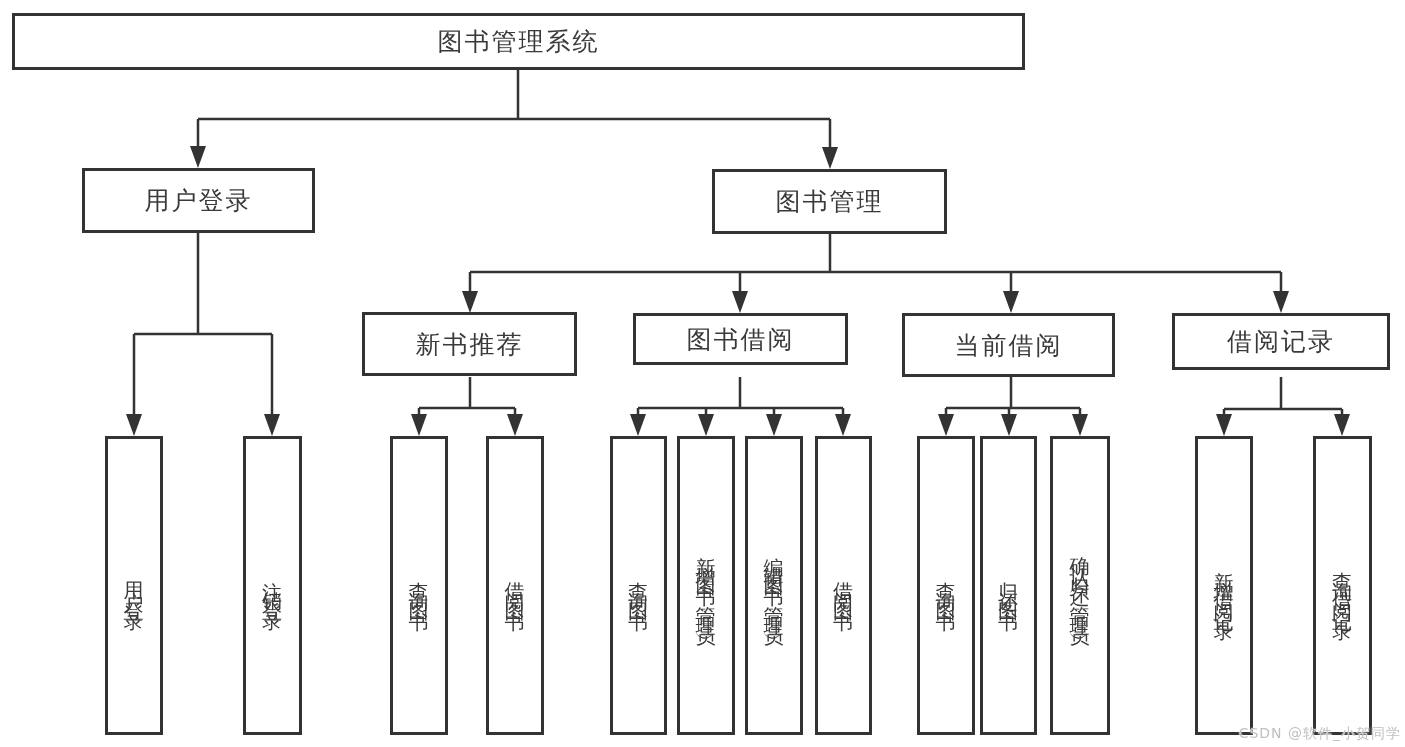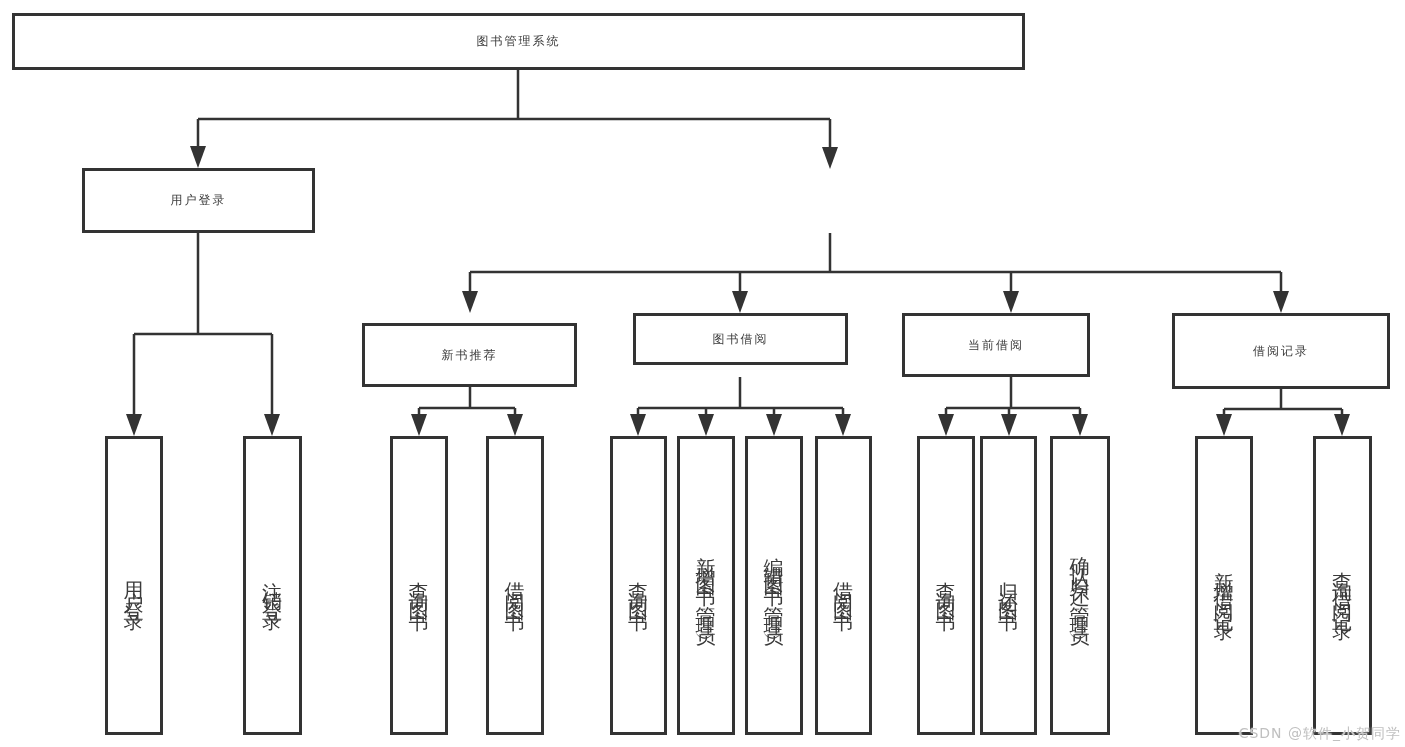--- a/index.html
+++ b/index.html
@@ -18,21 +18,21 @@
     position: absolute; left: 0; top: 0;
     width: 1405px; height: 747px;
     z-index: 1;
   }
   .hnode {
     position: absolute;
     box-sizing: border-box;
     border: 3px solid #333333;
     background: #ffffff;
     display: flex; align-items: center; justify-content: center;
-    font-size: 12px;
+    font-size: 25px;
     color: #3a3a3a;
     letter-spacing: 2px;
     z-index: 2;
   }
   .vnode {
     position: absolute;
     top: 436px; height: 299px;
     box-sizing: border-box;
     border: 3px solid #333333;
     background: #ffffff;
@@ -123,25 +123,26 @@
     </g>
     <g fill="#333333" stroke="none">
       <polygon points="1216,414 1232,414 1224,436"></polygon>
       <polygon points="1334,414 1350,414 1342,436"></polygon>
     </g>
   </svg>
 
   <div class="hnode" style="left:12px; top:13px; width:1013px; height:57px;">图书管理系统</div>
 
   <div class="hnode" style="left:82px; top:168px; width:233px; height:65px;">用户登录</div>
+  <div class="hnode" style="left:712px; top:169px; width:235px; height:65px;">图书管理</div>
 
-  <div class="hnode" style="left:362px; top:323px; width:215px; height:64px;">新书推荐</div>
+  <div class="hnode" style="left:362px; top:312px; width:215px; height:64px;">新书推荐</div>
   <div class="hnode" style="left:633px; top:313px; width:215px; height:52px;">图书借阅</div>
-  <div class="hnode" style="left:902px; top:313px; width:188px; height:64px;">当前借阅</div>
-  <div class="hnode" style="left:1172px; top:313px; width:218px; height:76px;">借阅记录</div>
+  <div class="hnode" style="left:902px; top:313px; width:213px; height:64px;">当前借阅</div>
+  <div class="hnode" style="left:1172px; top:313px; width:218px; height:57px;">借阅记录</div>
 
   <div class="vnode" style="left:105px; width:58px;">
     <span>用户登录</span>
   </div>
   <div class="vnode" style="left:243px; width:59px;">
     <span>注销登录</span>
   </div>
 
   <div class="vnode" style="left:390px; width:58px;">
     <span>查询图书</span>

